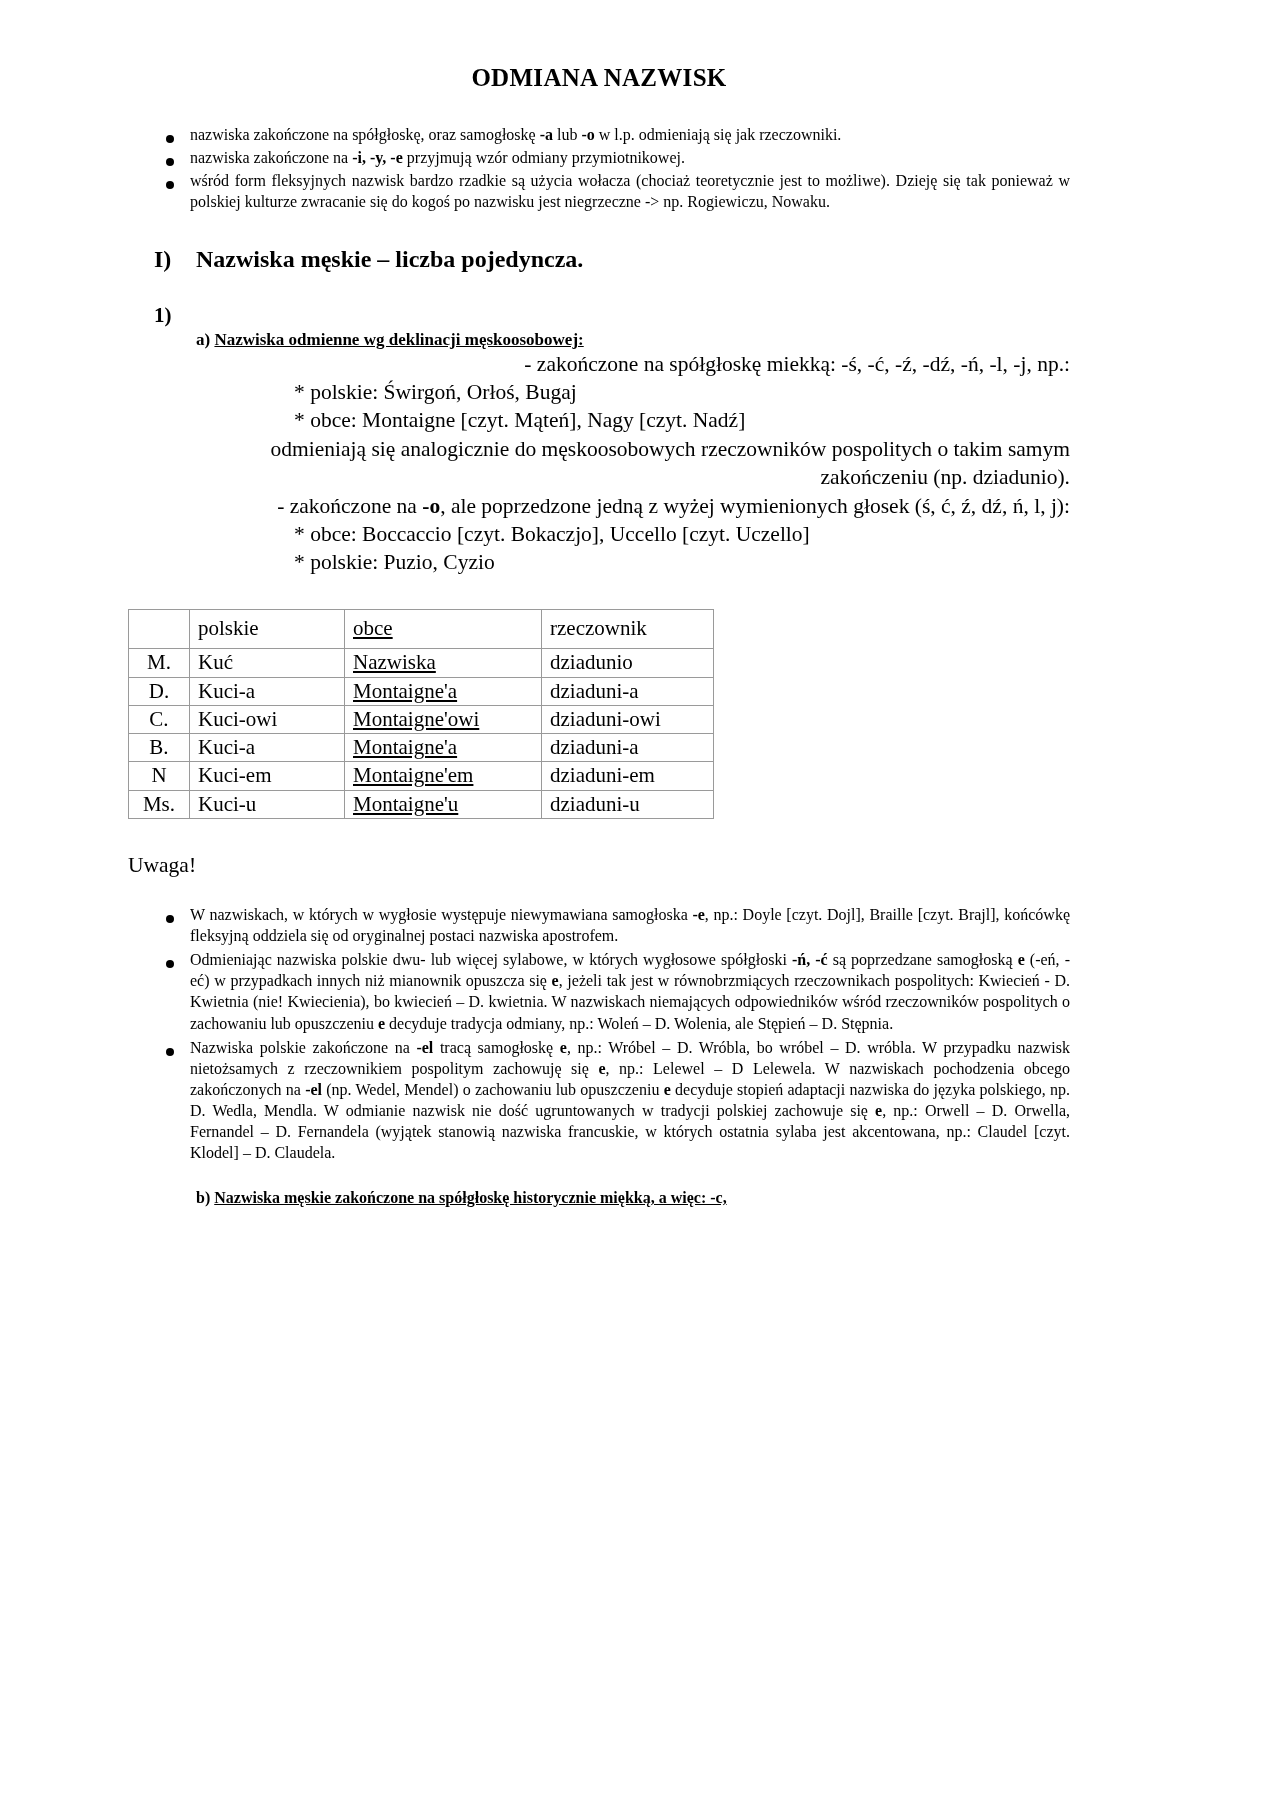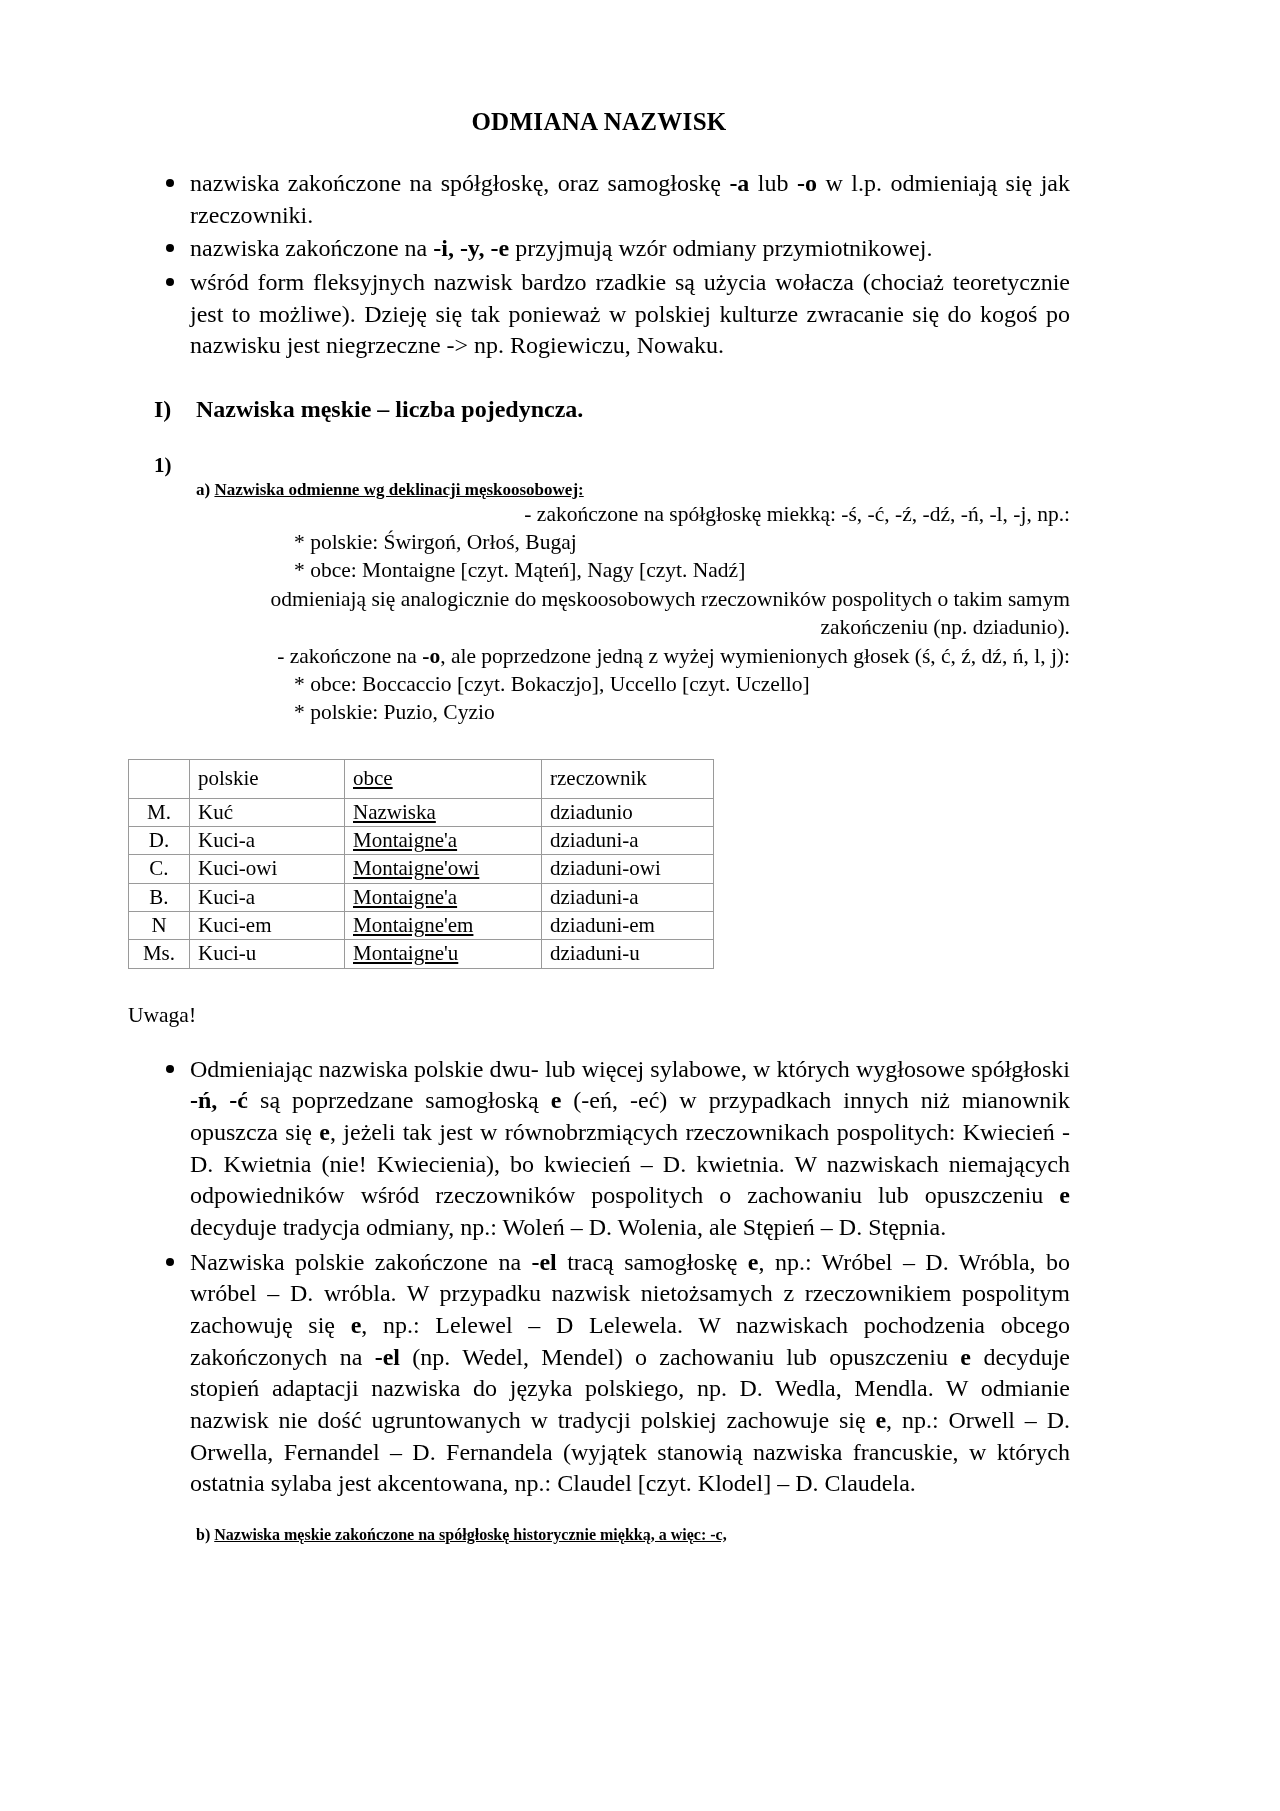--- a/index.html
+++ b/index.html
@@ -11,40 +11,40 @@
     width: 1280px;
     min-height: 1811px;
     font-family: "Liberation Serif", "DejaVu Serif", serif;
     color: #000000;
   }
   .page {
     position: relative;
     width: 1248px;
     min-height: 1811px;
     box-sizing: border-box;
-    padding: 108px 178px 40px 128px;
+    padding: 64px 178px 40px 128px;
     border-radius: 18px;
   }
   .doc-title {
     text-align: center;
     font-size: 25px;
     font-weight: bold;
     letter-spacing: 0.3px;
     margin: 0 0 32px 0;
   }
   ul.bullets {
     list-style: none;
     margin: 0;
     padding: 0;
   }
   ul.bullets > li {
     position: relative;
     padding-left: 62px;
     margin: 0 0 2px 0;
-    font-size: 24px;
+    font-size: 16px;
     line-height: 1.32;
     text-align: justify;
   }
   ul.bullets > li::before {
     content: "";
     position: absolute;
     left: 38px;
     top: 11px;
     width: 8px;
     height: 8px;
@@ -214,20 +214,21 @@
           <td class="c-pol">Kuci-u</td>
           <td class="c-obc">Montaigne'u</td>
           <td class="c-rze">dziaduni-u</td>
         </tr>
       </tbody>
   </table>
 
   <div class="uwaga">Uwaga!</div>
 
   <ul class="bullets para" id="uwaga-list">
+      <li><span>W nazwiskach, w których w wygłosie występuje niewymawiana samogłoska </span><span class="b">-e</span><span>, np.: Doyle [czyt. Dojl], Braille [czyt. Brajl], końcówkę fleksyjną oddziela się od oryginalnej postaci nazwiska apostrofem.</span></li>
       <li><span>Odmieniając nazwiska polskie dwu- lub więcej sylabowe, w których wygłosowe spółgłoski </span><span class="b">-ń, -ć</span><span> są poprzedzane samogłoską </span><span class="b">e</span><span> (-eń, -eć) w przypadkach innych niż mianownik opuszcza się </span><span class="b">e</span><span>, jeżeli tak jest w równobrzmiących rzeczownikach pospolitych: Kwiecień - D. Kwietnia (nie! Kwiecienia), bo kwiecień – D. kwietnia. W nazwiskach niemających odpowiedników wśród rzeczowników pospolitych o zachowaniu lub opuszczeniu </span><span class="b">e</span><span> decyduje tradycja odmiany, np.: Woleń – D. Wolenia, ale Stępień – D. Stępnia.</span></li>
       <li><span>Nazwiska polskie zakończone na </span><span class="b">-el</span><span> tracą samogłoskę </span><span class="b">e</span><span>, np.: Wróbel – D. Wróbla, bo wróbel – D. wróbla. W przypadku nazwisk nietożsamych z rzeczownikiem pospolitym zachowuję się </span><span class="b">e</span><span>, np.: Lelewel – D Lelewela. W nazwiskach pochodzenia obcego zakończonych na </span><span class="b">-el</span><span> (np. Wedel, Mendel) o zachowaniu lub opuszczeniu  </span><span class="b">e</span><span> decyduje stopień adaptacji nazwiska do języka polskiego, np. D. Wedla, Mendla. W odmianie nazwisk nie dość ugruntowanych w tradycji polskiej zachowuje się </span><span class="b">e</span><span>, np.: Orwell – D. Orwella, Fernandel – D. Fernandela (wyjątek stanowią nazwiska francuskie, w których ostatnia sylaba jest akcentowana, np.: Claudel [czyt. Klodel] – D. Claudela.</span></li>
     </ul>
 
   <div class="tail-heading">
     <span>b)</span>
     <span class="underline">Nazwiska męskie zakończone na spółgłoskę historycznie miękką, a więc: -c,</span>
   </div>
 
 </div>

